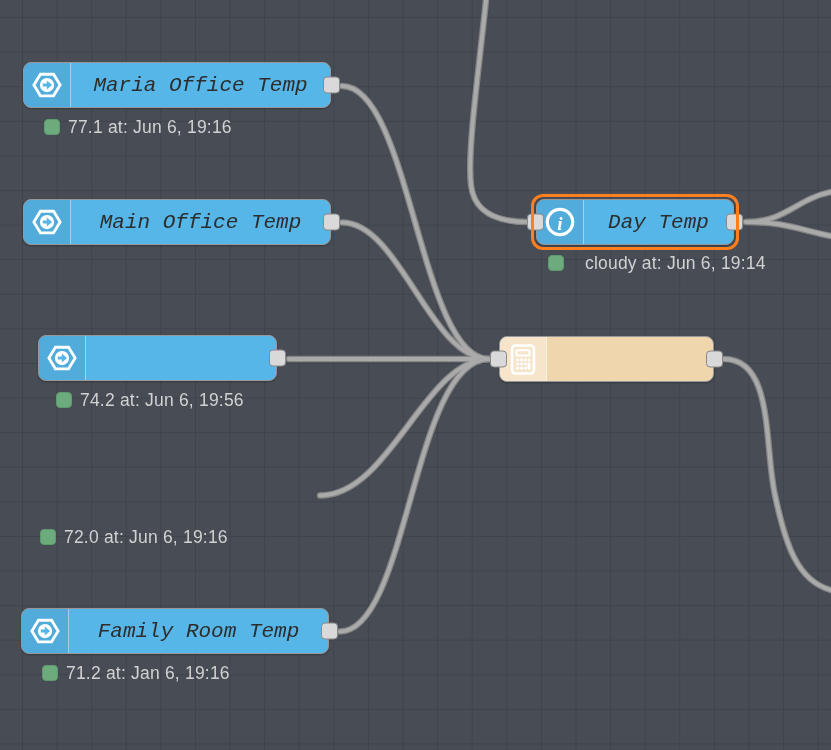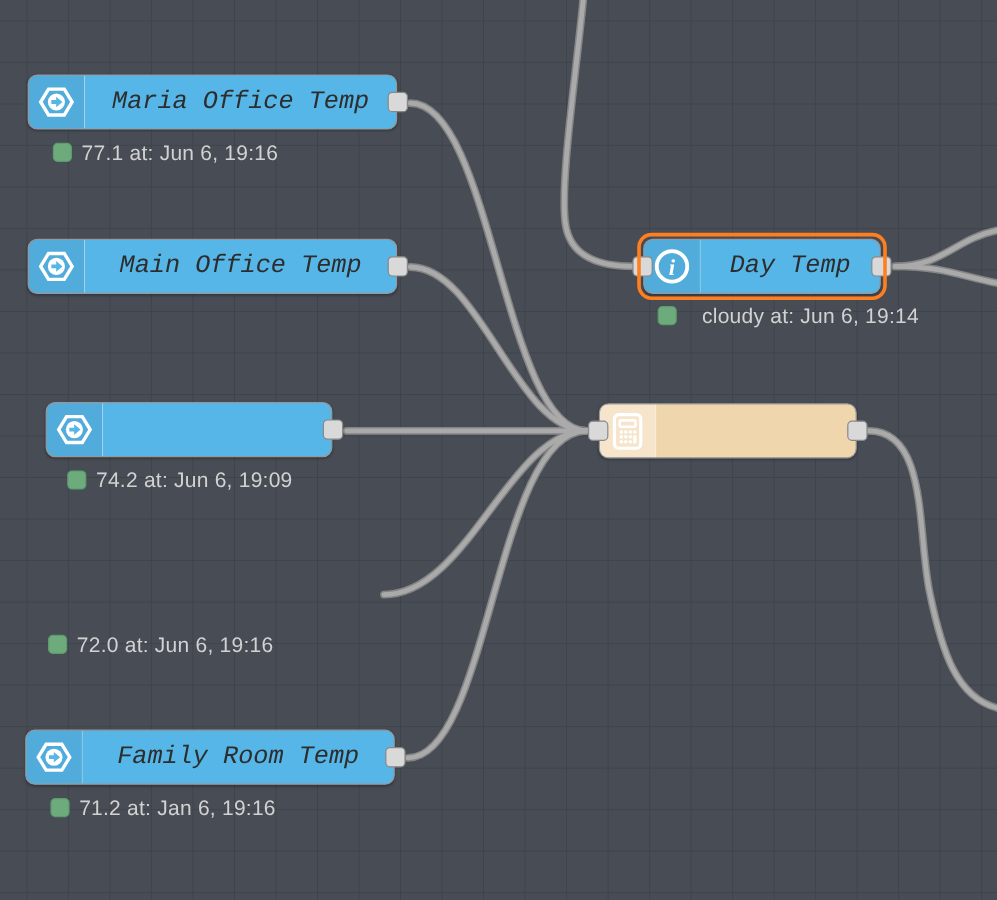--- a/index.html
+++ b/index.html
@@ -150,21 +150,21 @@
       <svg width="30" height="30" viewBox="0 0 32 32">
         <path d="M2 16 L9 4.5 L23 4.5 L30 16 L23 27.5 L9 27.5 Z" fill="none" stroke="#fff" stroke-width="3"></path>
         <circle cx="16" cy="16" r="7.6" fill="#fff"></circle>
         <path d="M11.5 14.3 h4.3 v-3 l5.6 4.7 -5.6 4.7 v-3 h-4.3 z" fill="#56b6e8"></path>
       </svg>
     </div>
     <div class="port out"></div>
   </div>
   <div class="status" id="s-upstairs">
     <span class="dot"></span>
-    <span class="stext">74.2 at: Jun 6, 19:09</span>
+    <span class="stext">74.2 at: Jun 6, 19:56</span>
   </div>
 
   <div class="status" id="s-mainfloor">
     <span class="dot"></span>
     <span class="stext">72.0 at: Jun 6, 19:16</span>
   </div>
 
   <div class="node device" id="n-family">
     <div class="icon-box">
       <svg width="30" height="30" viewBox="0 0 32 32">

